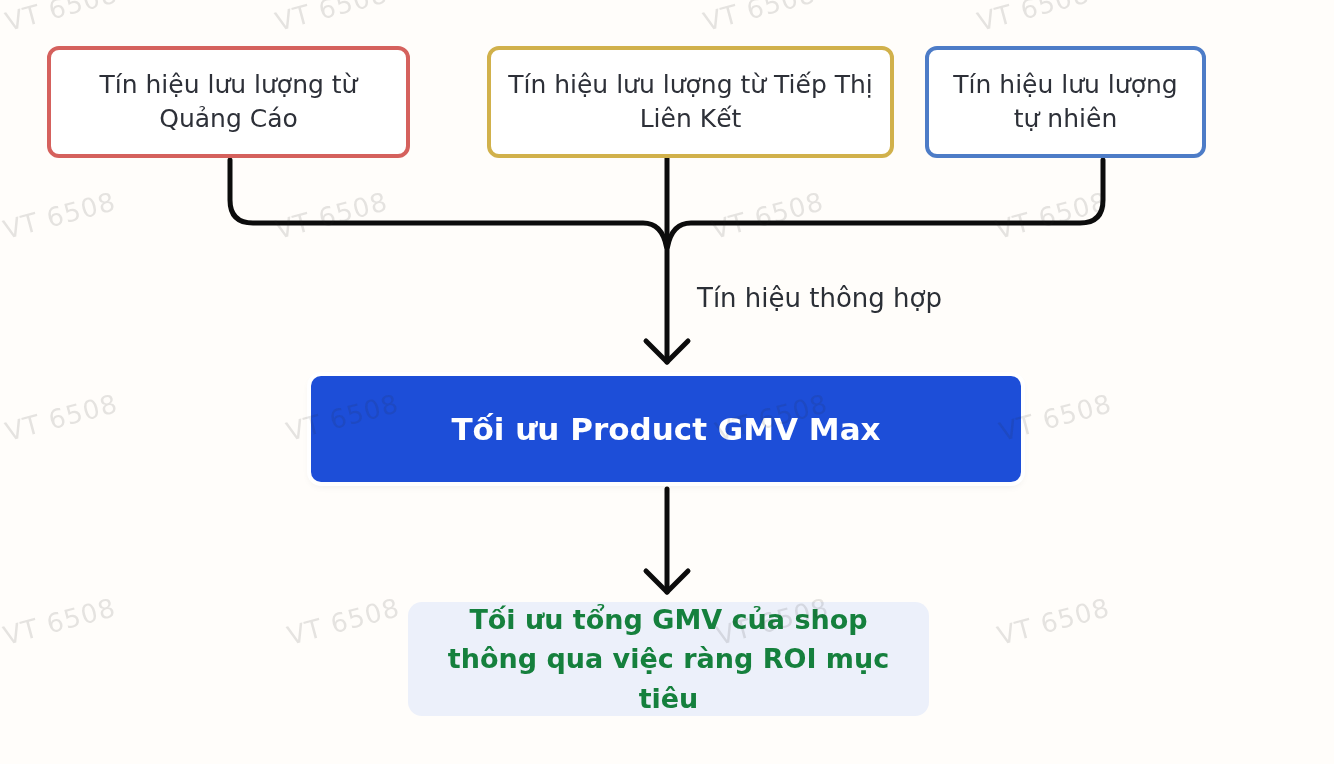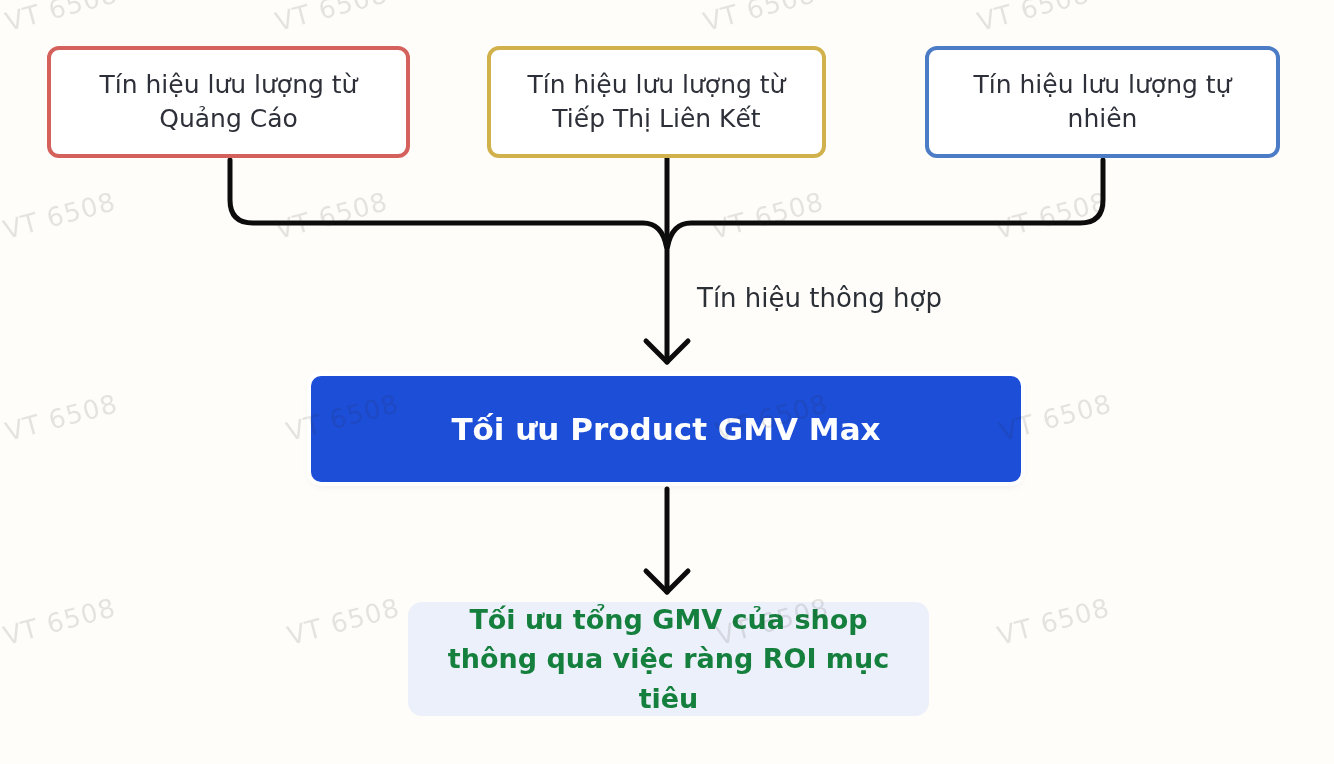--- a/index.html
+++ b/index.html
@@ -31,22 +31,22 @@
     border-radius:12px;
     display:flex;align-items:center;justify-content:center;
     text-align:center;
     font-size:25px;line-height:1.35;
     color:#2d3038;
     padding:8px 16px;
     box-sizing:border-box;
     z-index:2;
   }
   #src-ads{left:47px;width:363px;}
-  #src-affiliate{left:487px;width:339px;}
-  #src-organic{left:925px;width:355px;}
+  #src-affiliate{left:487px;width:407px;}
+  #src-organic{left:925px;width:281px;}
   
   #connectors{position:absolute;left:0;top:0;z-index:1;}
   
   #merge-label{
     position:absolute;
     left:697px;top:283px;
     font-size:26px;
     color:#2b2f36;
     z-index:2;
   }

